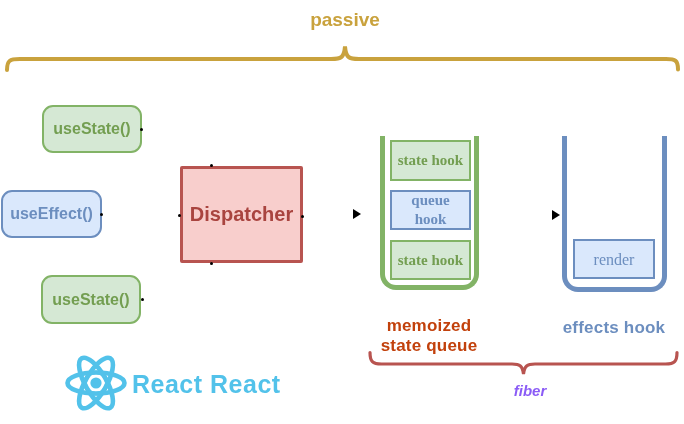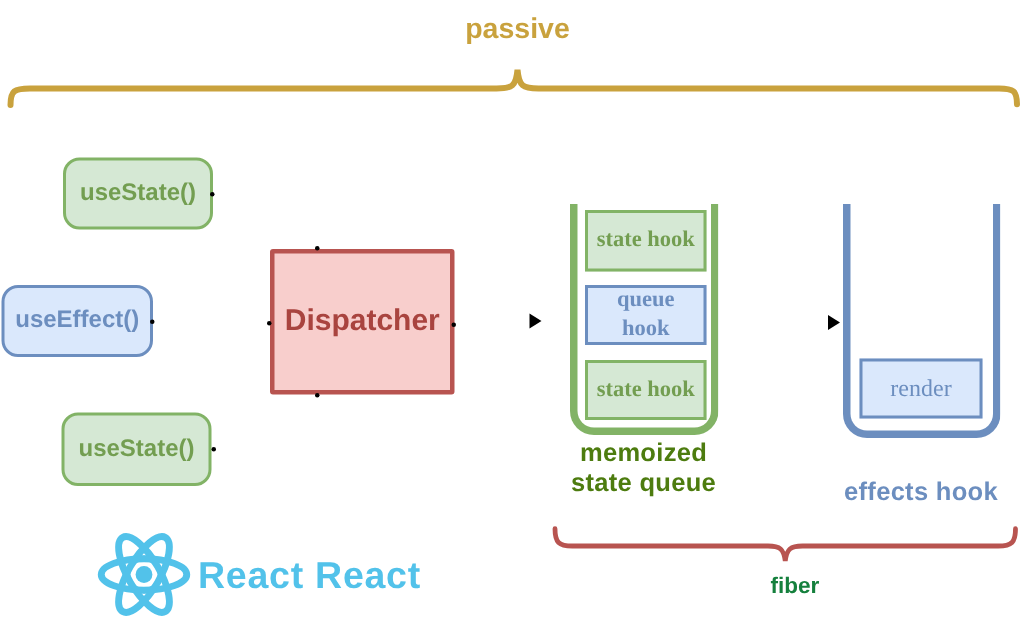--- a/index.html
+++ b/index.html
@@ -34,30 +34,30 @@
   .hook-item{font-size:15px;line-height:19px;padding:18px 4px;font-family:Liberation Serif, serif;}
   #state-hook-1{left:390px;top:140px;width:81px;height:41px;}
   #effect-hook-1{left:390px;top:190px;width:81px;height:40px;}
   #state-hook-2{left:390px;top:240px;width:81px;height:40px;}
   #effect-item{left:573px;top:239px;width:82px;height:40px;font-size:16px;font-weight:normal;}
 
   .queue-caption{
     position:absolute;width:150px;text-align:center;font-weight:bold;
     font-size:17px;line-height:20px;letter-spacing:0.2px;
   }
-  #memoized-caption{left:354px;top:292px;color:#4d7c0f;}
+  #memoized-caption{left:354px;top:316px;color:#c2410c;}
   #passive-caption{left:539px;top:298px;color:#6c8ebf;}
 
   #render-label{
     position:absolute;left:285px;top:9px;width:120px;text-align:center;
     font-size:19px;font-weight:bold;color:#c9a23d;
   }
   #fiber-label{
     position:absolute;left:489px;top:382px;width:82px;text-align:center;
-    font-size:15px;font-weight:bold;color:#15803d;
+    font-size:15px;font-weight:bold;color:#8b5cf6;font-style:italic;
   }
   #react-hooks-label{
     position:absolute;left:132px;top:370px;font-size:25px;font-weight:bold;
     color:#52c2ea;letter-spacing:0.5px;
   }
   #react-logo{position:absolute;left:64px;top:350px;}
   #overlay{position:absolute;left:0;top:0;pointer-events:none;}
   .dot{position:absolute;width:3px;height:3px;background:#000;border-radius:50%;}
   .arrow-right{
     position:absolute;width:0;height:0;

